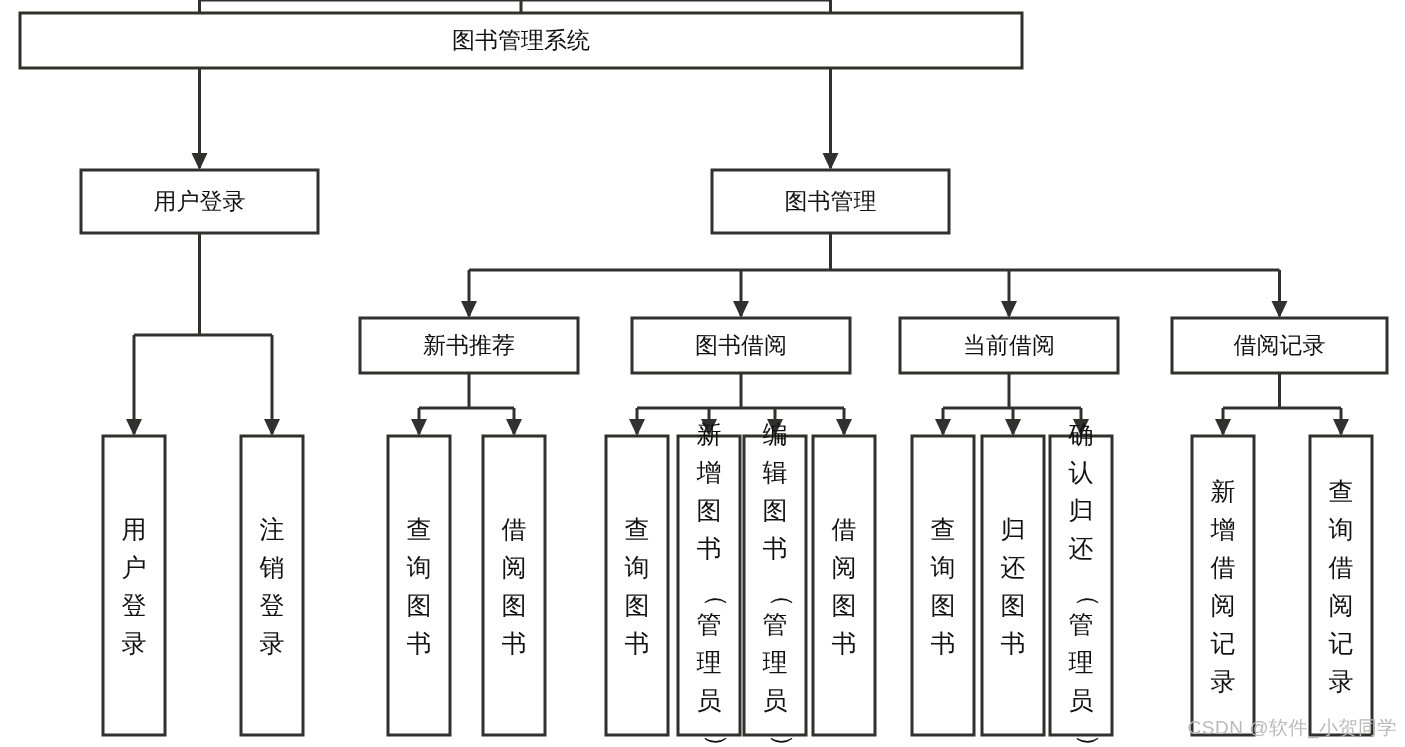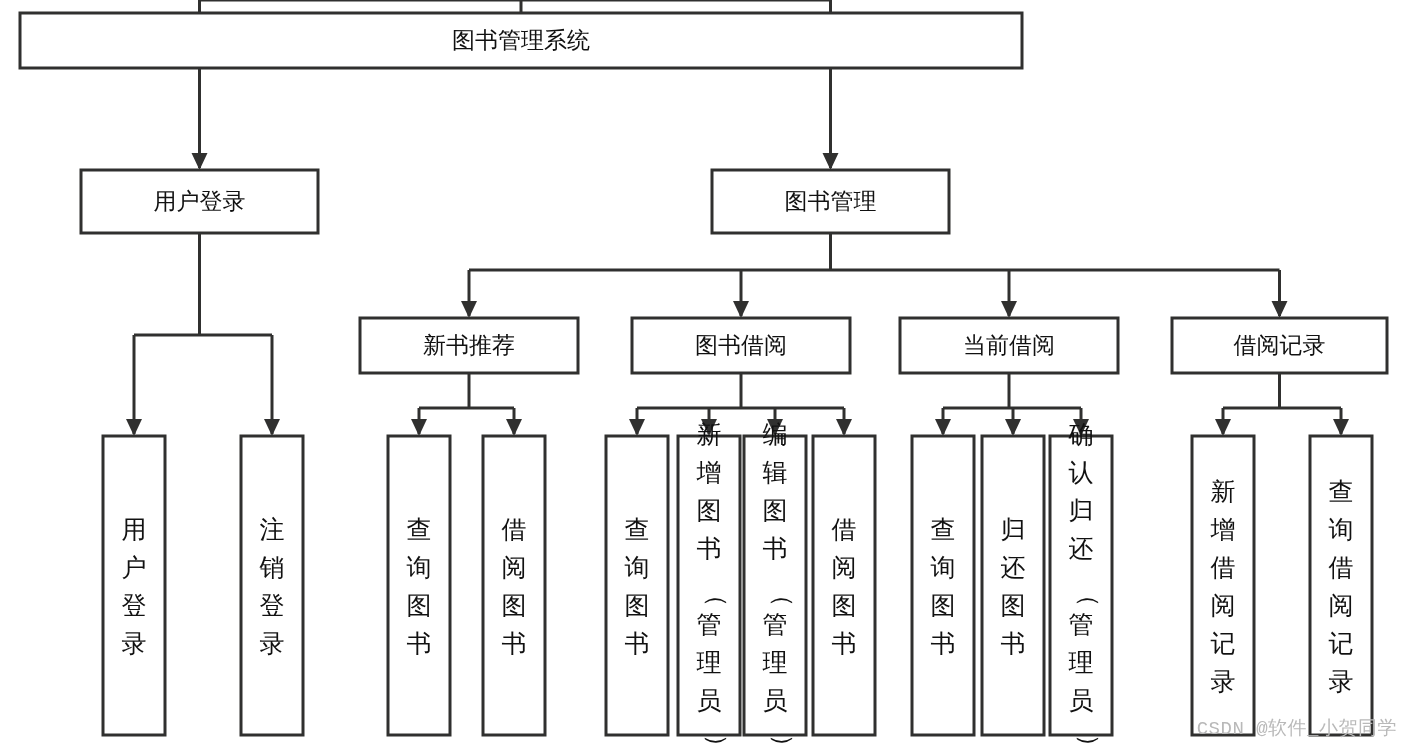--- a/index.html
+++ b/index.html
@@ -35,21 +35,21 @@
   .leaf-char{
     font-family:"DejaVu Sans","Liberation Sans",sans-serif;
     font-size:25px;
     fill:#111111;
     text-anchor:middle;
   }
   .watermark{
     position:absolute;
     right:8px;
     bottom:6px;
-    font-family:Liberation Mono, monospace;
+    font-family:Liberation Sans, sans-serif;
     font-size:19px;
     color:#b9b9b9;
     letter-spacing:.5px;
     white-space:nowrap;
     pointer-events:none;
     user-select:none;
   }
 </style>
 </head>
 <body>

